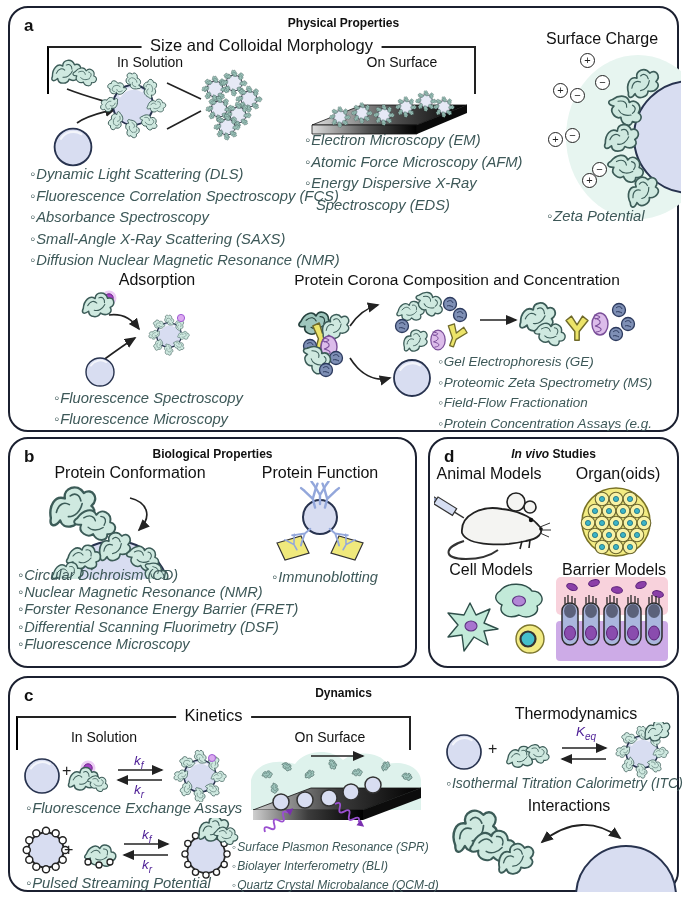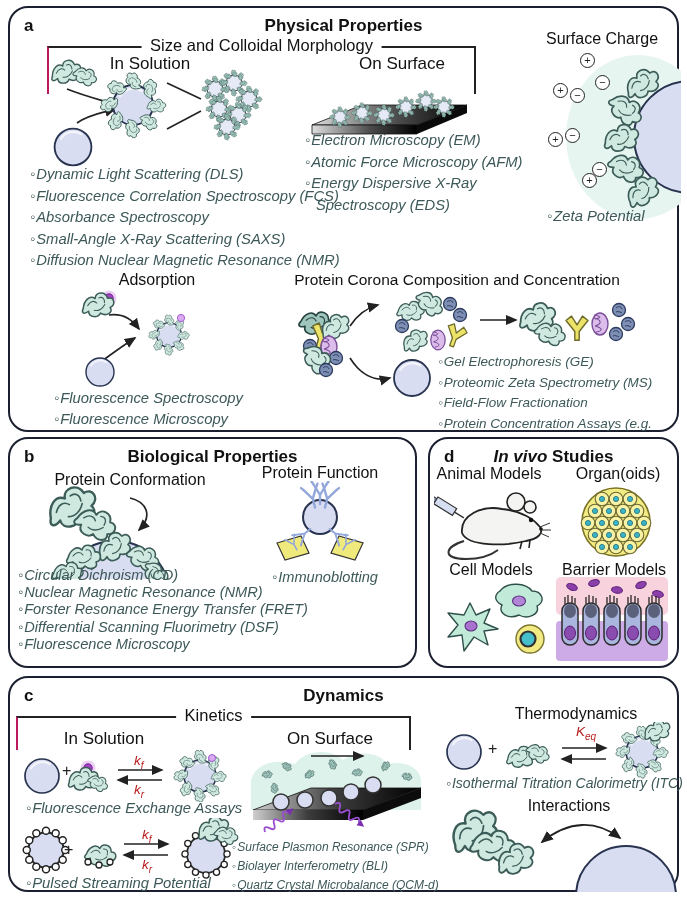--- a/index.html
+++ b/index.html
@@ -1,31 +1,31 @@
 <!DOCTYPE html>
 <html><head>
 <meta charset="utf-8">
 <style>
   html,body{margin:0;padding:0;background:#fff;}
   #fig{position:relative;width:687px;height:898px;background:#fff;font-family:"Liberation Sans",sans-serif;color:#111;overflow:hidden;}
   .panel{position:absolute;border:2.5px solid #1b2030;border-radius:20px;background:#fff;box-sizing:border-box;}
   .plabel{position:absolute;font-weight:bold;font-size:17px;}
-  .ptitle{position:absolute;left:0;top:8px;width:100%;text-align:center;font-weight:bold;font-size:17px;}
+  .ptitle{position:absolute;left:0;top:8px;width:100%;text-align:center;font-weight:bold;font-size:12px;}
   .ptitle i{font-style:italic;}
-  .h{position:absolute;font-size:17px;text-align:center;color:#111;}
-  .bracket{position:absolute;border-top:2px solid #222;border-left:2px solid #be185d;border-right:2px solid #222;}
+  .h{position:absolute;font-size:14px;text-align:center;color:#111;}
+  .bracket{position:absolute;border-top:2px solid #222;border-left:2px solid #000000;border-right:2px solid #222;}
   .blabel{position:absolute;left:50%;transform:translateX(-50%);top:-12px;background:#fff;padding:0 9px;font-size:16.5px;white-space:nowrap;}
   .tech-list{position:absolute;color:#3d5858;font-style:italic;font-size:14.8px;line-height:21.5px;}
   .tech-item{padding-left:11px;text-indent:-11px;}
   .blt{margin-right:1px;}
   .small{font-size:13.5px;line-height:20.5px;}
   .blist{font-size:14.6px;line-height:17.2px;}
   .clist{font-size:12px;line-height:19px;}
   .one{white-space:nowrap;}
-  .kmath{position:absolute;font-style:italic;font-size:13.5px;color:#b91c1c;}
+  .kmath{position:absolute;font-style:italic;font-size:13.5px;color:#4c1d95;}
   .kmath sub{font-size:10px;}
   .plus{position:absolute;font-size:16px;color:#222;}
   .chg{position:absolute;width:13px;height:13px;border:1.5px solid #222;border-radius:50%;background:#fff;font-size:11px;line-height:12px;text-align:center;color:#222;z-index:3;}
   svg.illus{position:absolute;overflow:hidden;}
 </style>
 </head>
 <body>
 
 <div id="fig">
 
@@ -296,27 +296,27 @@
     <use href="#ab" transform="translate(55,11)"></use>
     <use href="#ab" transform="translate(63,15) rotate(15)"></use>
     <use href="#ab" transform="translate(38,54) scale(0.8) rotate(-130)"></use>
     <use href="#ab" transform="translate(72,54) scale(0.8) rotate(130)"></use>
     <use href="#ab" transform="translate(28,62) scale(0.65) rotate(-30)"></use>
     <use href="#ab" transform="translate(82,62) scale(0.65) rotate(30)"></use>
   </svg>
 
   <span class="plabel" style="left:14px;top:8px">b</span>
   <div class="ptitle">Biological Properties</div>
-  <div class="h" style="left:30px;top:32px;width:180px;font-size:16px">Protein Conformation</div>
+  <div class="h" style="left:30px;top:25px;width:180px;font-size:16px">Protein Conformation</div>
   <div class="h" style="left:230px;top:25px;width:160px;font-size:16px">Protein Function</div>
 
   <div class="tech-list blist" style="left:8px;top:128px;width:300px">
     <div class="tech-item"><span class="blt">◦</span><span>Circular Dichroism (CD)</span></div>
     <div class="tech-item"><span class="blt">◦</span><span>Nuclear Magnetic Resonance (NMR)</span></div>
-    <div class="tech-item"><span class="blt">◦</span><span>Forster Resonance Energy Transfer (FRET)</span></div>
+    <div class="tech-item"><span class="blt">◦</span><span>Forster Resonance Energy Barrier (FRET)</span></div>
     <div class="tech-item"><span class="blt">◦</span><span>Differential Scanning Fluorimetry (DSF)</span></div>
     <div class="tech-item"><span class="blt">◦</span><span>Fluorescence Microscopy</span></div>
   </div>
 
   <div class="tech-list blist one" style="left:262px;top:130px">
     <div class="tech-item"><span class="blt">◦</span><span>Immunoblotting</span></div>
   </div>
 </section>
 
 <section class="panel" style="left:428px;top:437px;width:251px;height:231px;">

